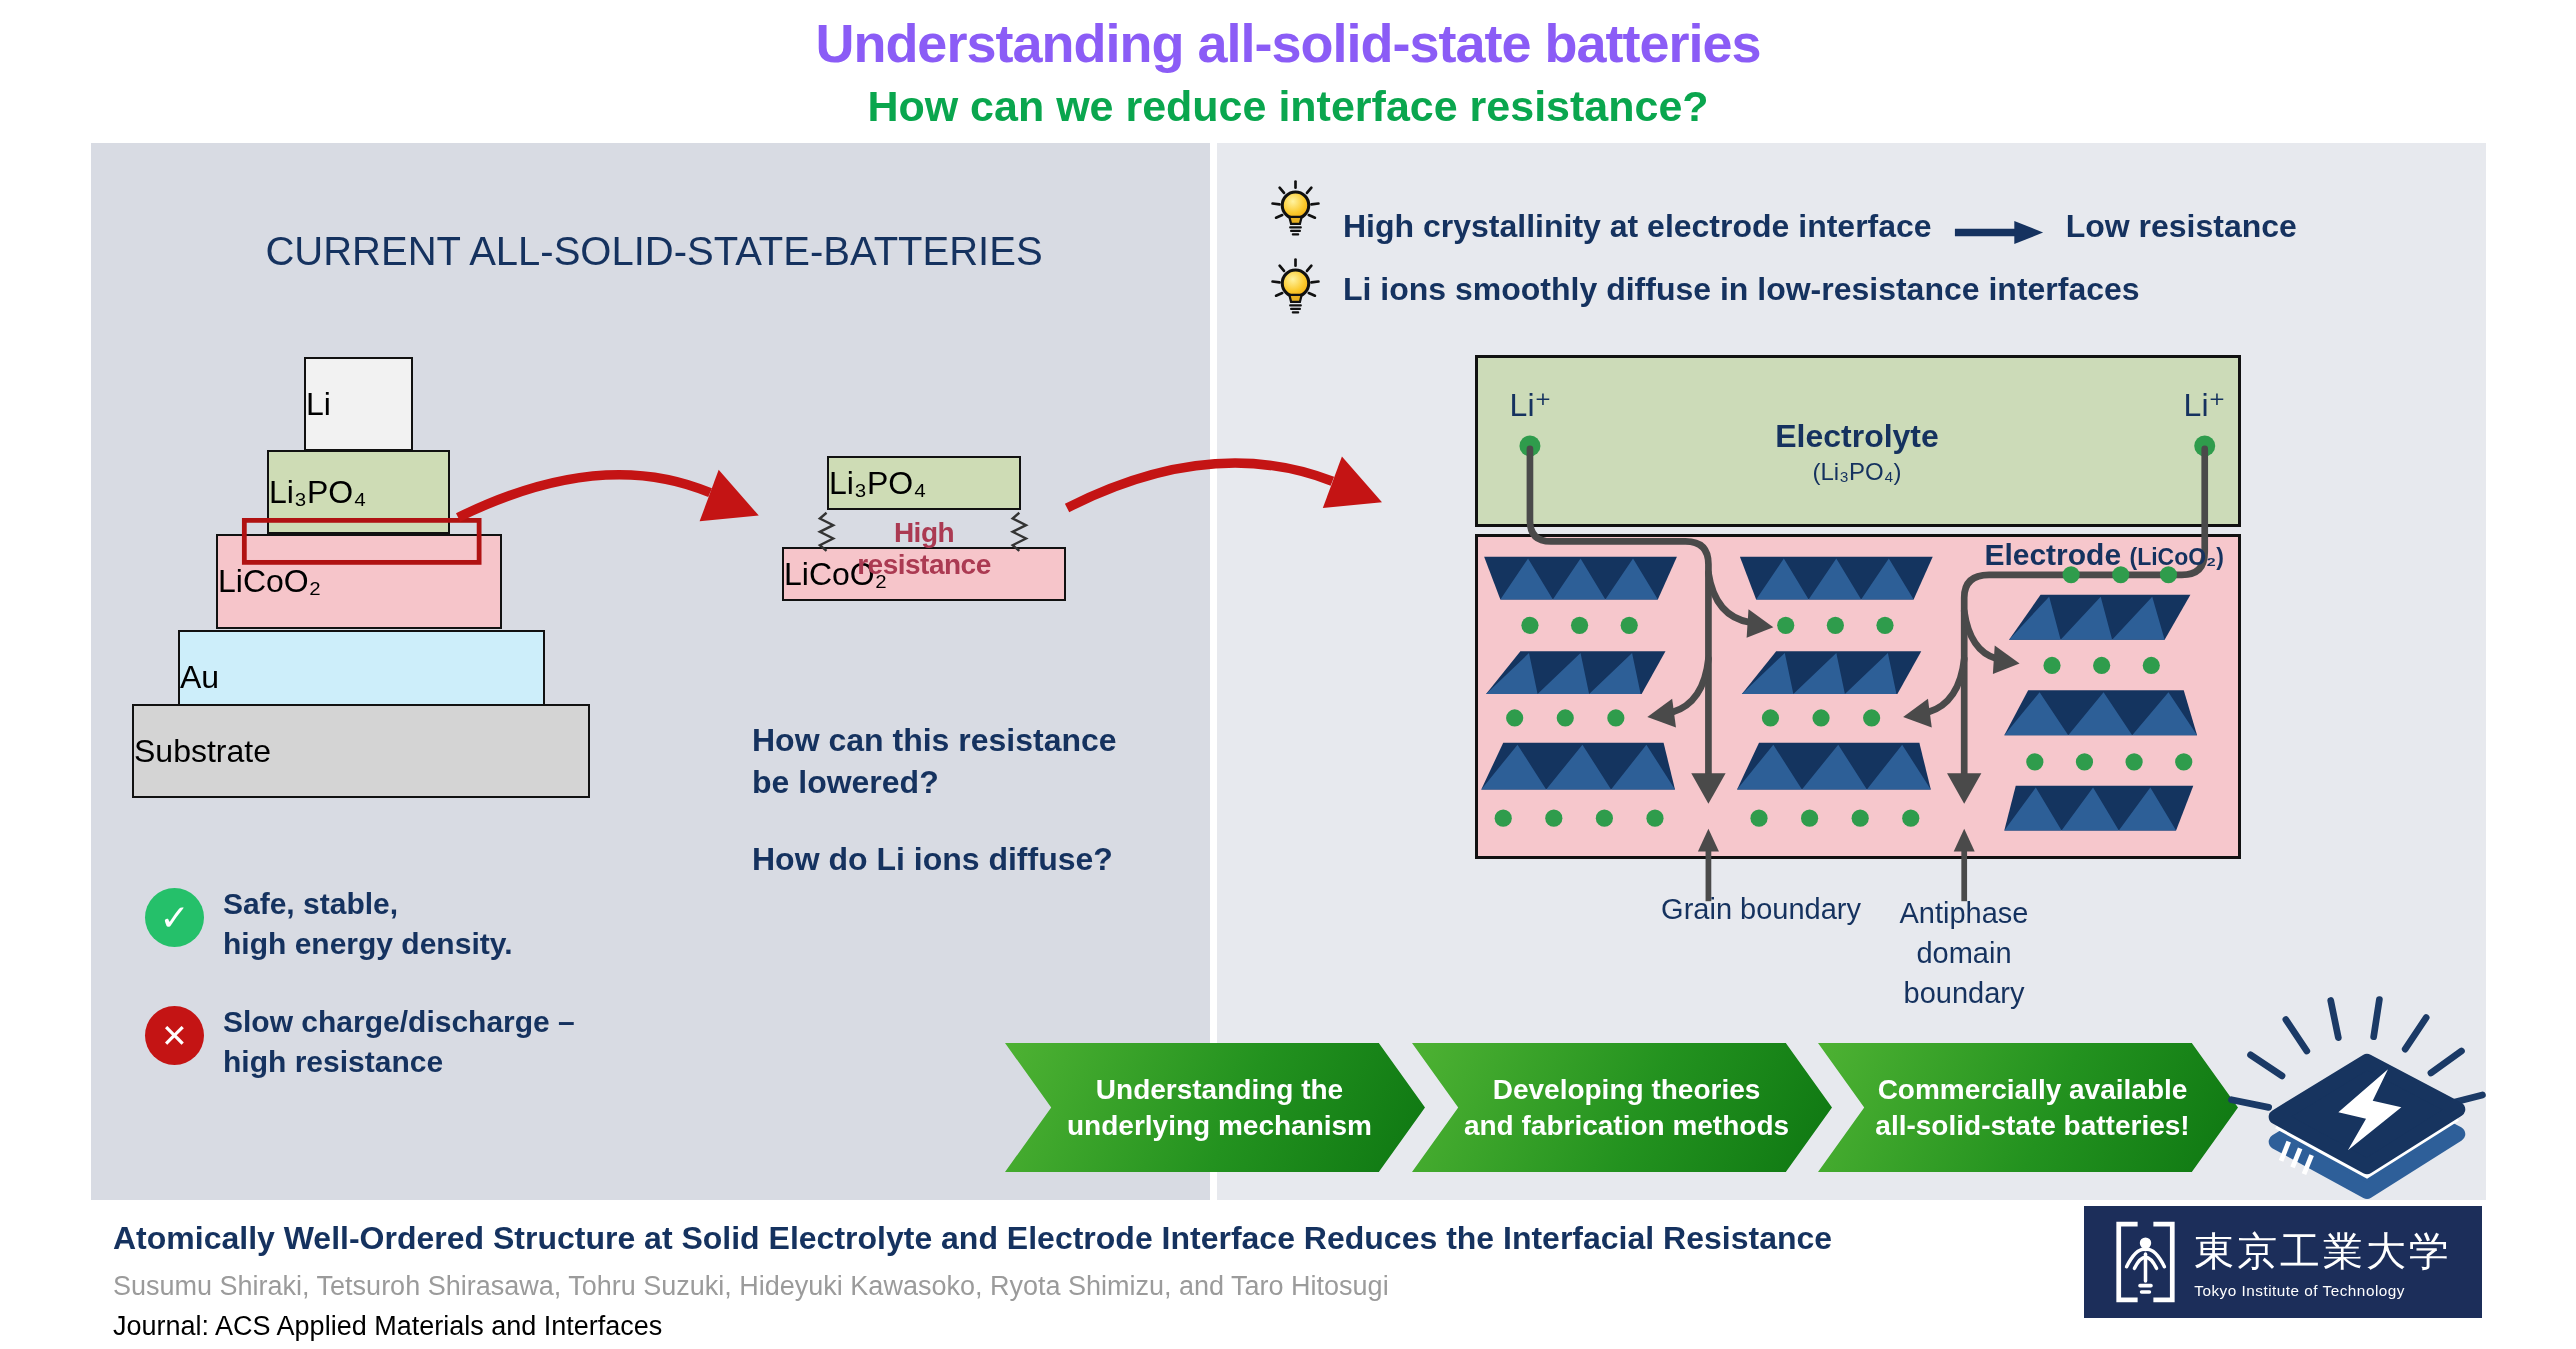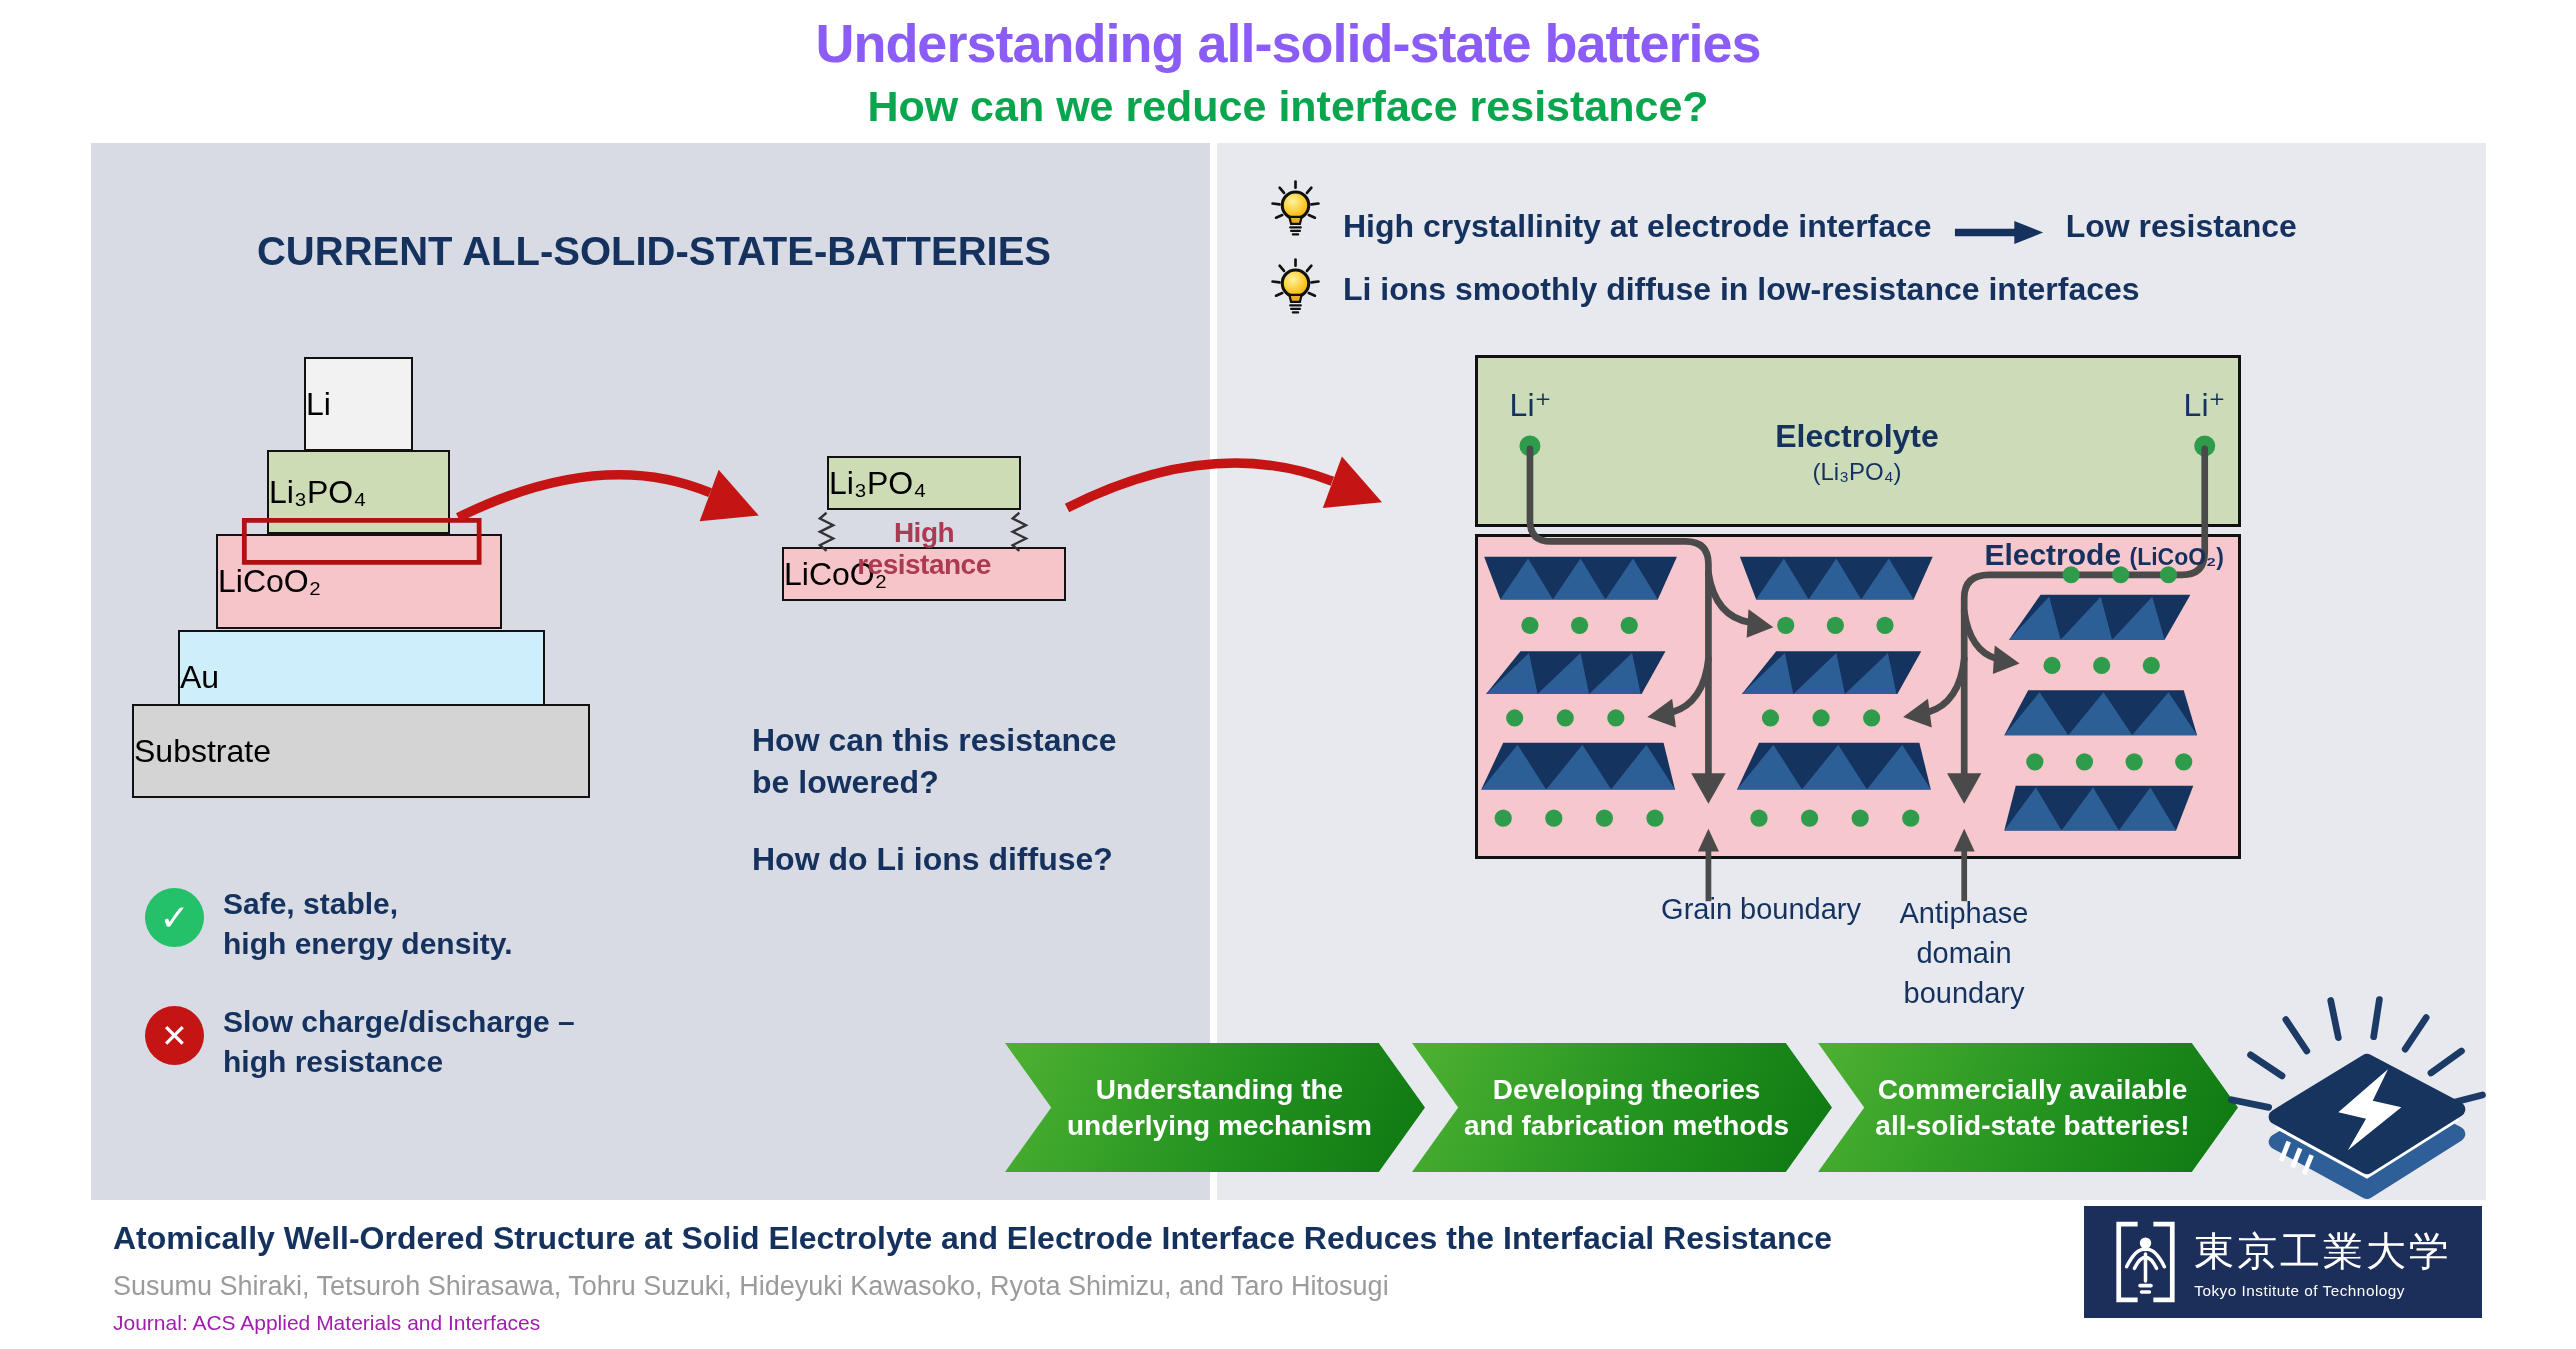--- a/index.html
+++ b/index.html
@@ -6,21 +6,21 @@
   .poster{position:relative;width:2576px;height:1350px;background:#ffffff;
     font-family:"Liberation Sans","DejaVu Sans",sans-serif;color:#16315c;overflow:hidden;}
   .abs{position:absolute;}
   
   .main-title{left:0;top:11.5px;width:2576px;text-align:center;font-size:54px;font-weight:bold;color:#8b5cf6;letter-spacing:-1px;z-index:6;}
   .sub-title{left:0;top:82px;width:2576px;text-align:center;font-size:43px;font-weight:bold;color:#0aa64e;z-index:6;}
   
   .panel-left{left:91px;top:143px;width:1119px;height:1057px;background:#d8dbe3;z-index:1;}
   .panel-right{left:1217px;top:143px;width:1269px;height:1057px;background:#e7e9ee;z-index:1;}
   
-  .lp-heading{left:134px;top:229px;width:1040px;text-align:center;font-size:40px;font-weight:bold;color:#15325f;z-index:6;}
+  .lp-heading{left:134px;top:229px;width:1040px;text-align:center;font-size:40px;font-weight:normal;color:#15325f;z-index:6;}
   .layer{display:flex;align-items:center;border:2.9px solid #111;
     font-size:32px;color:#000000;z-index:2;box-sizing:border-box;}
   .layer-li{left:304px;top:357px;width:109px;height:94px;background:#f2f2f2;}
   .layer-lipo{left:267px;top:450px;width:183px;height:84px;background:#cedcb5;}
   .layer-licoo{left:216px;top:534px;width:286px;height:95px;background:#f6c5ca;}
   .layer-au{left:178px;top:630px;width:367px;height:95px;background:#cdeefa;}
   .layer-sub{left:132px;top:704px;width:458px;height:94px;background:#d4d4d4;}
   .mini-top{left:827px;top:456px;width:194px;height:54px;background:#cedcb5;}
   .mini-bottom{left:782px;top:547px;width:284px;height:54px;background:#f6c5ca;}
   .resistance-label{left:837px;top:517px;width:174px;text-align:center;font-size:28px;font-weight:bold;color:#ab3a52;z-index:6;letter-spacing:-0.5px;}
@@ -51,21 +51,21 @@
   
   .chevron{top:1043px;width:420px;height:129px;display:flex;flex-direction:column;justify-content:center;align-items:center;
     padding:0 50px 0 59px;box-sizing:border-box;z-index:4;
     background:linear-gradient(115deg,#4eb233 0%,#23921f 55%,#0e7712 100%);
     clip-path:polygon(0 0,89% 0,100% 50%,89% 100%,0 100%,11% 50%);
     color:#fff;font-size:28px;font-weight:bold;text-align:center;line-height:36px;white-space:nowrap;}
   .chev1{left:1005px;} .chev2{left:1412px;} .chev3{left:1818px;}
   
   .paper-title{left:113px;top:1220px;width:1966px;font-size:32px;font-weight:bold;color:#15325f;z-index:6;}
   .authors{left:113px;top:1271px;width:1966px;font-size:27px;color:#9b9b9b;z-index:6;}
-  .journal{left:113px;top:1311px;width:1966px;font-size:21px;color:#a21caf;z-index:6;}
+  .journal{left:113px;top:1311px;width:1966px;font-size:27px;color:#000000;z-index:6;}
   .logo{left:2084px;top:1206px;width:398px;height:112px;background:#1c2e5a;display:flex;align-items:center;justify-content:center;gap:17px;z-index:6;}
   .logo-text{display:flex;flex-direction:column;color:#fff;}
   .logo-jp{font-size:40px;letter-spacing:2.9px;}
   .logo-en{font-size:15.3px;letter-spacing:0.5px;margin-top:3.8px;}
   .overlay{left:0;top:0;z-index:5;pointer-events:none;}
 </style>
 </head>
 <body>
 
 <div class="poster">

